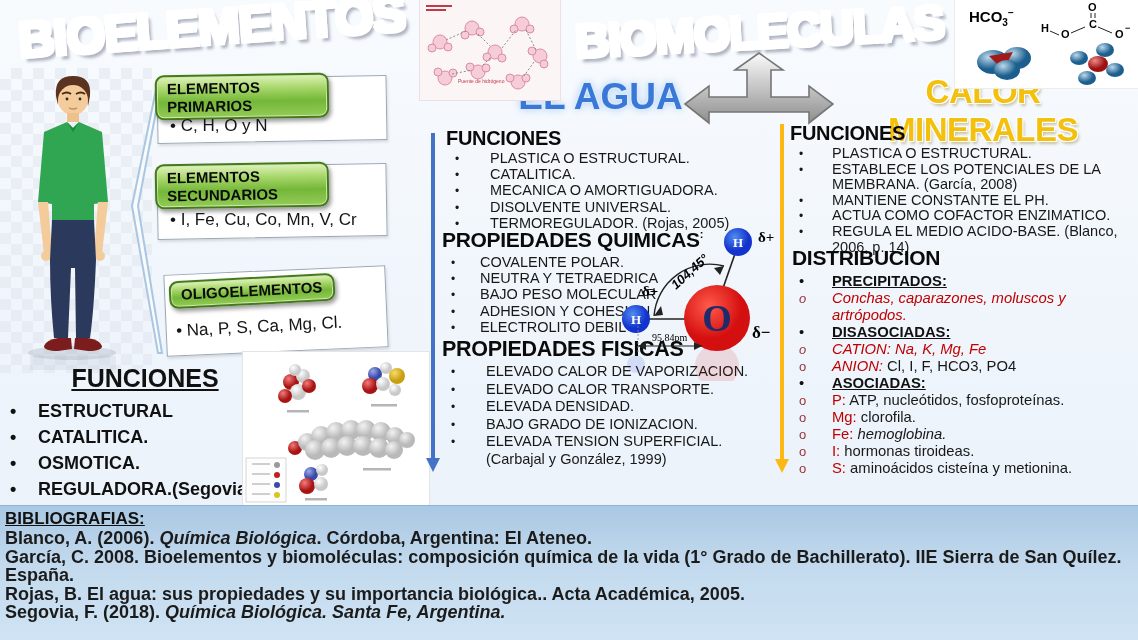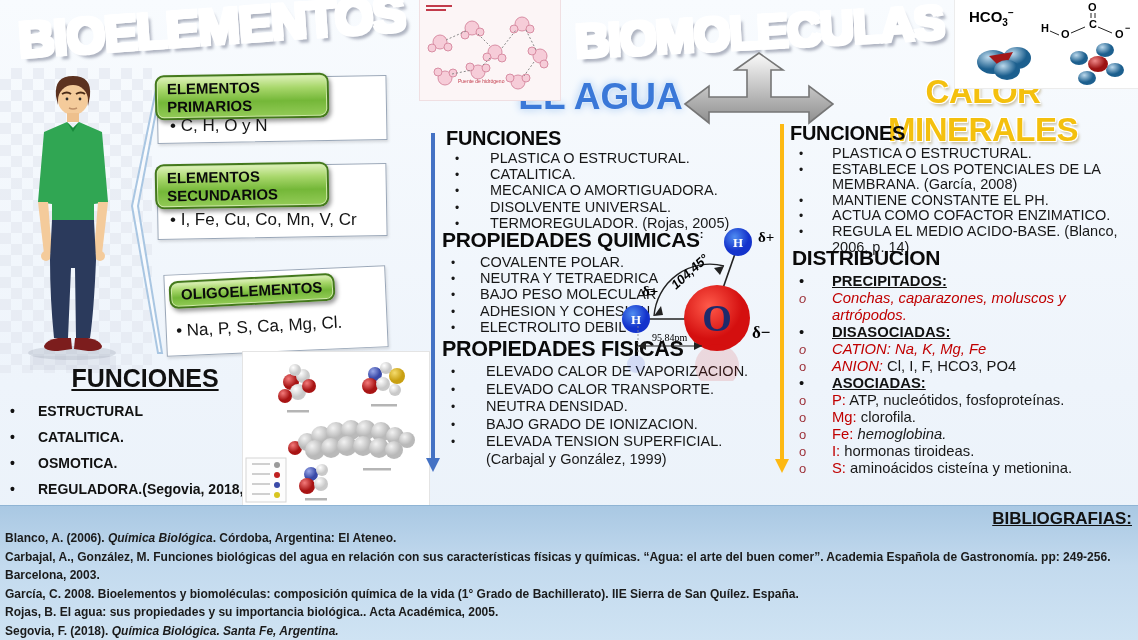--- a/index.html
+++ b/index.html
@@ -58,21 +58,21 @@
   .gitem { position:absolute; font-size:17px; font-weight:500; color:#151515; }
   .gitem::before { content:"• "; }
   .gi1 { left:170px; top:116px; }
   .gi2 { left:170px; top:210px; }
   .gi3 { left:176px; top:317px; transform:rotate(-3deg); }
   .chevron { position:absolute; left:128px; top:74px; width:36px; height:285px; }
   
   .funl-title { position:absolute; left:55px; top:364px; width:180px; text-align:center;
     font-size:25px; font-weight:bold; text-decoration:underline; }
   .funl-list { position:absolute; left:6px; top:398px; width:252px; list-style:none; }
-  .funl-list li { position:relative; padding-left:32px; font-size:14px; font-weight:600; line-height:26px; }
+  .funl-list li { position:relative; padding-left:32px; font-size:18px; font-weight:600; line-height:26px; }
   .funl-list li::before { content:"•"; position:absolute; left:4px; }
   .mols { position:absolute; left:243px; top:352px; width:186px; height:153px; background:#fff; box-shadow:0 0 0 1px #e4e4e4; }
   
   .hbond { position:absolute; left:420px; top:0; width:140px; height:100px; background:#fcf5f6; box-shadow:0 0 0 1px #f0dfe2; }
   .hb-cap { position:absolute; left:38px; top:78px; font-size:5px; color:#c23a4a; }
   .varrow { position:absolute; width:0; }
   .varrow::after { content:""; position:absolute; left:-9px; bottom:-14px; border:7px solid transparent; border-top-width:14px; }
   .va-blue { left:431px; top:133px; height:332px; border-left:4px solid #4472c4; }
   .va-blue::after { border-top-color:#4472c4; }
   .va-yellow { left:780px; top:124px; height:342px; border-left:4px solid #fdb913; }
@@ -99,22 +99,22 @@
   .pfx.it { font-style:italic;text-align:center; }
   .rest { color:#181818; font-weight:500; }
   .rest.it { font-style:italic; }
   
   .hco3 { position:absolute; left:955px; top:0; width:183px; height:88px; background:#fff; box-shadow:0 0 0 1px #ececec; }
   
   .arrow3 { position:absolute; left:683px; top:50px; width:152px; height:78px; }
   
   .biblio { position:absolute; left:0; top:505px; width:1138px; height:135px; padding:3px 6px 0 5px;
     background:linear-gradient(180deg,#a9c8e3 0%,#c3daee 45%,#cfe3f3 100%); border-top:1px solid #8fb4d4; }
-  .bib-title { font-size:17px; font-weight:bold; text-decoration:underline; line-height:20px;text-align:right; }
-  .bib-line { font-size:12px; font-weight:600; color:#1b1b1b; line-height:18.6px; }
+  .bib-title { font-size:17px; font-weight:bold; text-decoration:underline; line-height:20px; }
+  .bib-line { font-size:18px; font-weight:600; color:#1b1b1b; line-height:18.6px; }
   .bib-line i { font-weight:600; }
 </style>
 </head>
 <body>
 
 <div class="stage">
 
   <div class="checker"></div>
   <svg class="man" viewBox="0 0 126 300">
     <ellipse cx="62" cy="283" rx="44" ry="7" fill="#8a93a5" opacity="0.25"></ellipse>
@@ -376,21 +376,21 @@
     <li>NEUTRA Y TETRAEDRICA</li>
     <li>BAJO PESO MOLECULAR</li>
     <li>ADHESION Y COHESION</li>
     <li>ELECTROLITO DEBIL</li>
   </ul>
 
   <div class="sec-title" style="left:442px; top:337px; font-size:21.5px;">PROPIEDADES FISICAS</div>
   <ul class="blist fis-list">
     <li>ELEVADO CALOR DE VAPORIZACION.</li>
     <li>ELEVADO CALOR TRANSPORTE.</li>
-    <li>NEUTRA DENSIDAD.</li>
+    <li>ELEVADA DENSIDAD.</li>
     <li>BAJO GRADO DE IONIZACION.</li>
     <li>ELEVADA TENSION SUPERFICIAL. (Carbajal y González, 1999)</li>
   </ul>
 
   <svg class="wmol" viewBox="0 0 170 155">
     <defs>
       <radialGradient id="wr" cx="0.38" cy="0.32">
           <stop offset="0" stop-color="#ff5a4a"></stop>
           <stop offset="1" stop-color="#d40f0f"></stop>
         </radialGradient>
@@ -446,19 +446,18 @@
     <li><span class="mk mko">o</span><span class="pfx">P:</span><span class="rest"> ATP, nucleótidos, fosfoproteínas.</span></li>
     <li><span class="mk mko">o</span><span class="pfx">Mg:</span><span class="rest"> clorofila.</span></li>
     <li><span class="mk mko">o</span><span class="pfx">Fe:</span><span class="rest it"> hemoglobina.</span></li>
     <li><span class="mk mko">o</span><span class="pfx">I:</span><span class="rest"> hormonas tiroideas.</span></li>
     <li><span class="mk mko">o</span><span class="pfx">S:</span><span class="rest"> aminoácidos cisteína y metionina.</span></li>
   </ul>
 
   <div class="biblio">
     <div class="bib-title">BIBLIOGRAFIAS:</div>
     <div class="bib-line"><span>Blanco, A. (2006). </span><i>Química Biológica</i><span>. Córdoba, Argentina:  El Ateneo.</span></div>
-    <div class="bib-line"><span>Carbajal, A., González, M. Funciones biológicas del agua en relación con sus características físicas y químicas. “Agua: el arte del buen comer”. Academia Española de Gastronomía. pp: 249-256. Barcelona, 2003.</span><i></i><span></span></div>
     <div class="bib-line"><span>García, C. 2008. Bioelementos y biomoléculas: composición química de la vida (1° Grado de Bachillerato). IIE Sierra de San Quílez. España.</span><i></i><span></span></div>
     <div class="bib-line"><span>Rojas, B. El agua: sus propiedades y su importancia biológica.. Acta Académica, 2005.</span><i></i><span></span></div>
     <div class="bib-line"><span>Segovia, F. (2018). </span><i>Química Biológica. Santa Fe, Argentina.</i><span></span></div>
   </div>
 
 </div>
 
 </body></html>

